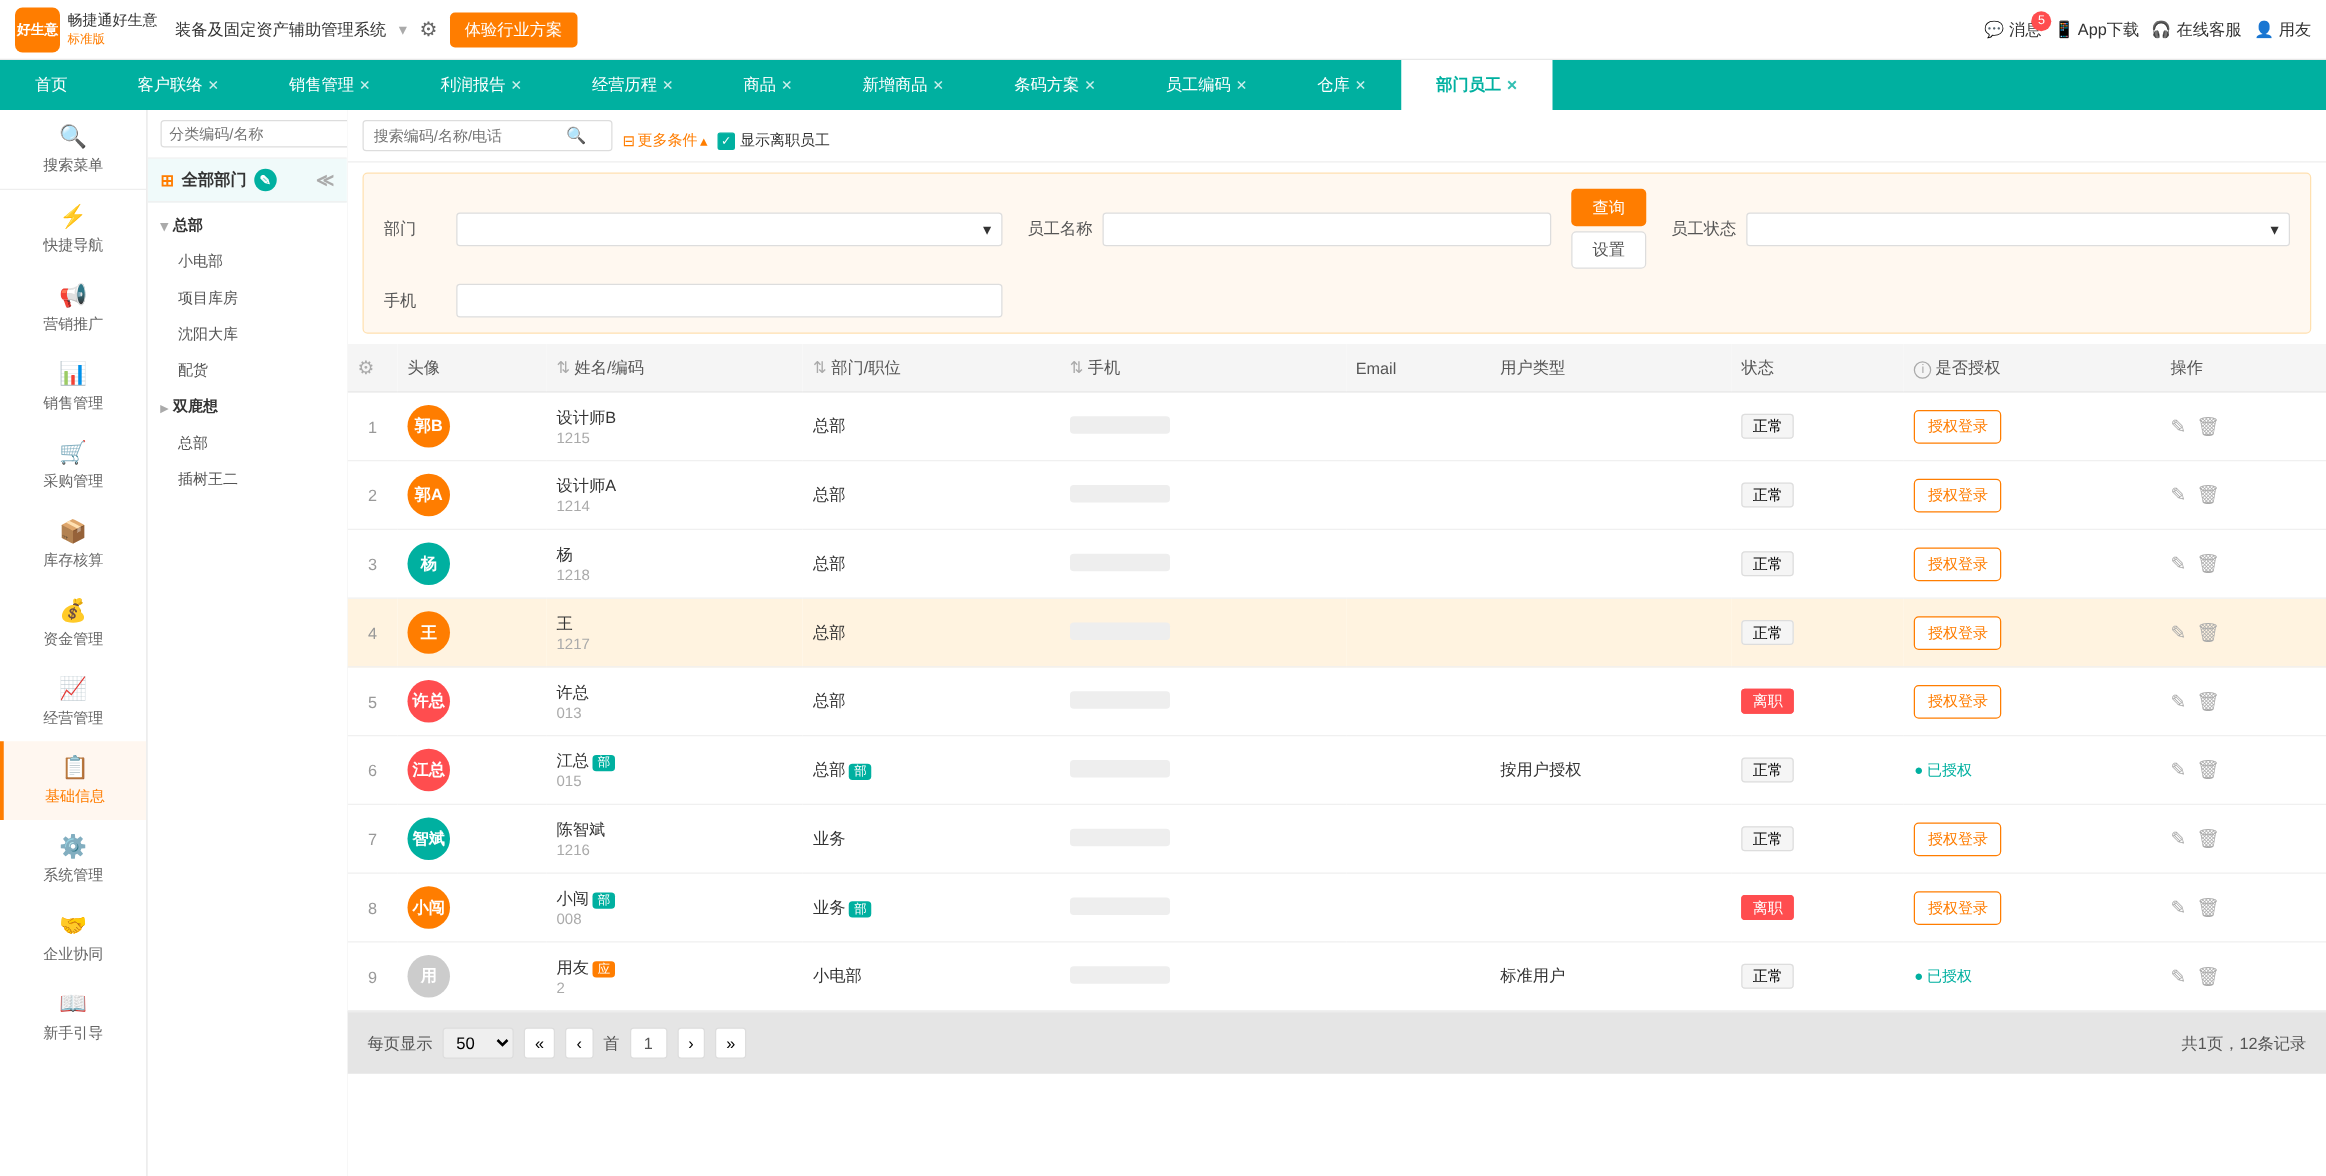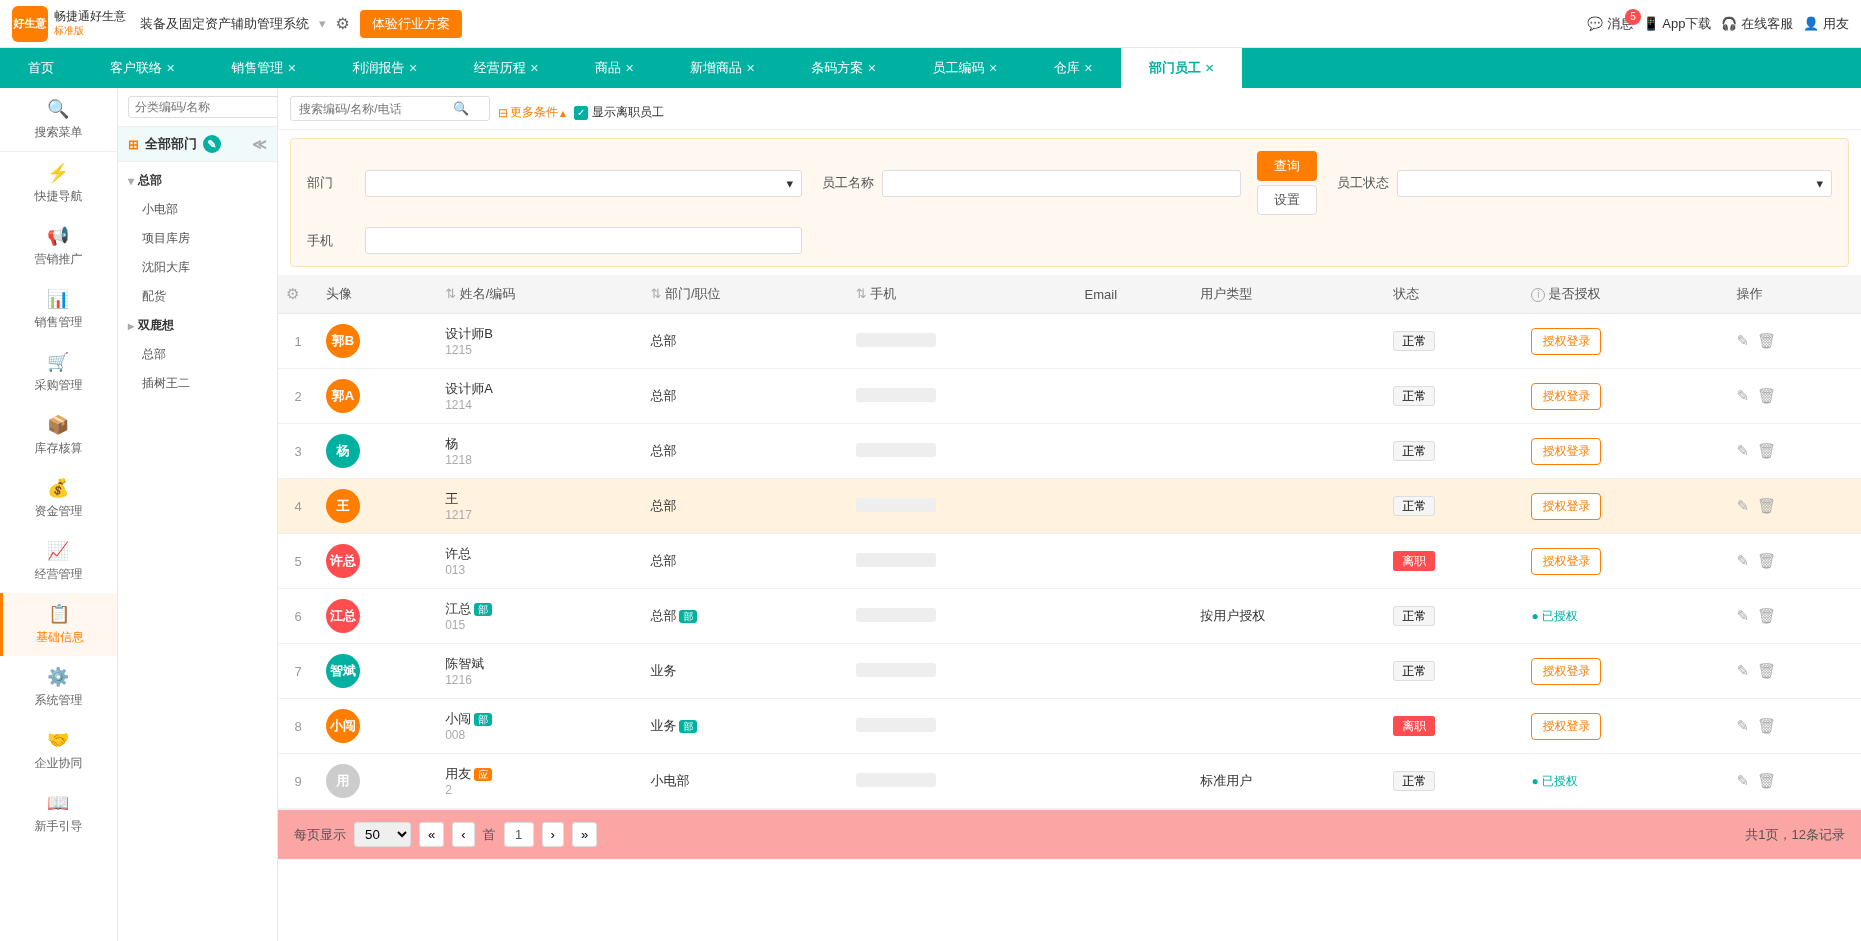--- a/index.html
+++ b/index.html
@@ -82,21 +82,21 @@
     .auth-granted { color: #00b0a0; font-size: 12px; display: flex; align-items: center; gap: 3px; }
     .auth-granted::before { content: '●'; color: #00b0a0; }
     .phone-blur { display: inline-block; background: #eee; width: 80px; height: 14px; border-radius: 3px; }
     .action-btns { display: flex; gap: 8px; align-items: center; }
     .action-edit { color: #aaa; cursor: pointer; font-size: 15px; }
     .action-del { color: #aaa; cursor: pointer; font-size: 15px; }
     .dept-tag { background: #00b0a0; color: #fff; border-radius: 3px; padding: 1px 4px; font-size: 10px; margin-left: 3px; }
     .user-tag { background: #ff7d00; color: #fff; border-radius: 3px; padding: 1px 4px; font-size: 10px; margin-left: 3px; }
 
     
-    .pagination { padding: 12px 16px; display: flex; align-items: center; gap: 8px; font-size: 13px; color: #555; border-top: 1px solid #eee; background: #fca5a5; }
+    .pagination { padding: 12px 16px; display: flex; align-items: center; gap: 8px; font-size: 13px; color: #555; border-top: 1px solid #eee; background: #e5e5e5; }
     .page-info { margin-left: auto; }
     .page-btn { border: 1px solid #ddd; background: #fff; border-radius: 3px; padding: 4px 8px; cursor: pointer; font-size: 13px; }
     .page-num { border: 1px solid #ddd; background: #fff; border-radius: 3px; padding: 4px 8px; min-width: 30px; text-align: center; }
 
     
     .info-icon { display: inline-flex; align-items: center; justify-content: center; width: 14px; height: 14px; border: 1px solid #aaa; border-radius: 50%; font-size: 10px; color: #aaa; margin-right: 3px; }
 
     
     .gear-cell { cursor: pointer; color: #aaa; font-size: 15px; }
   </style>

